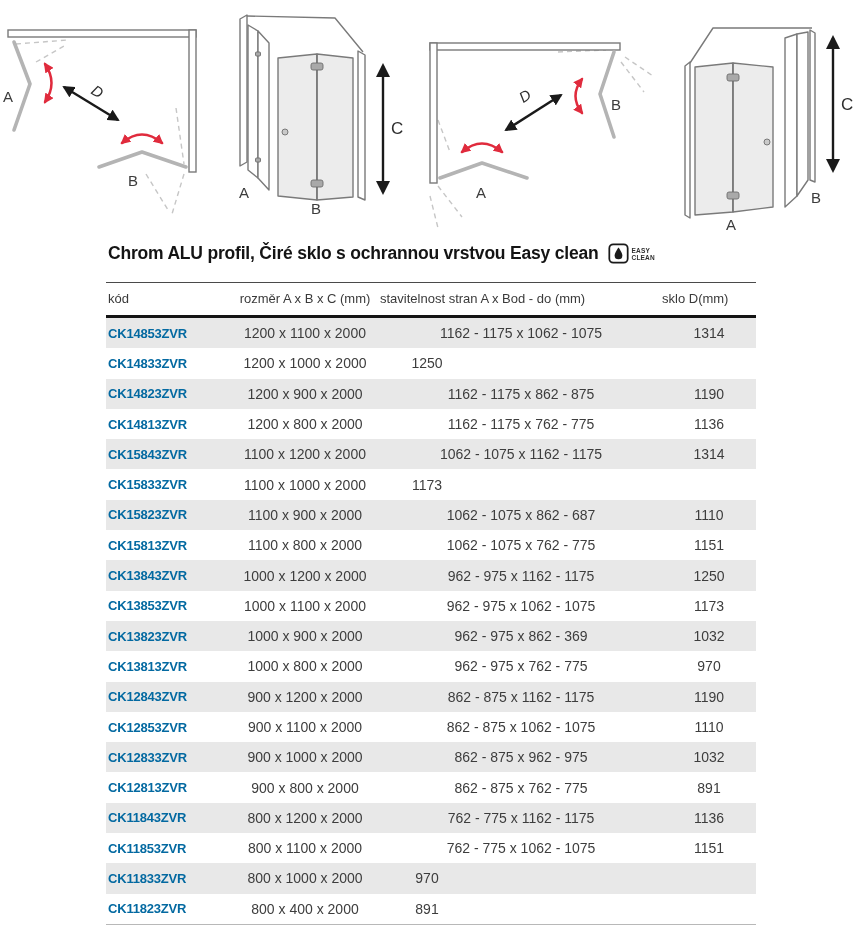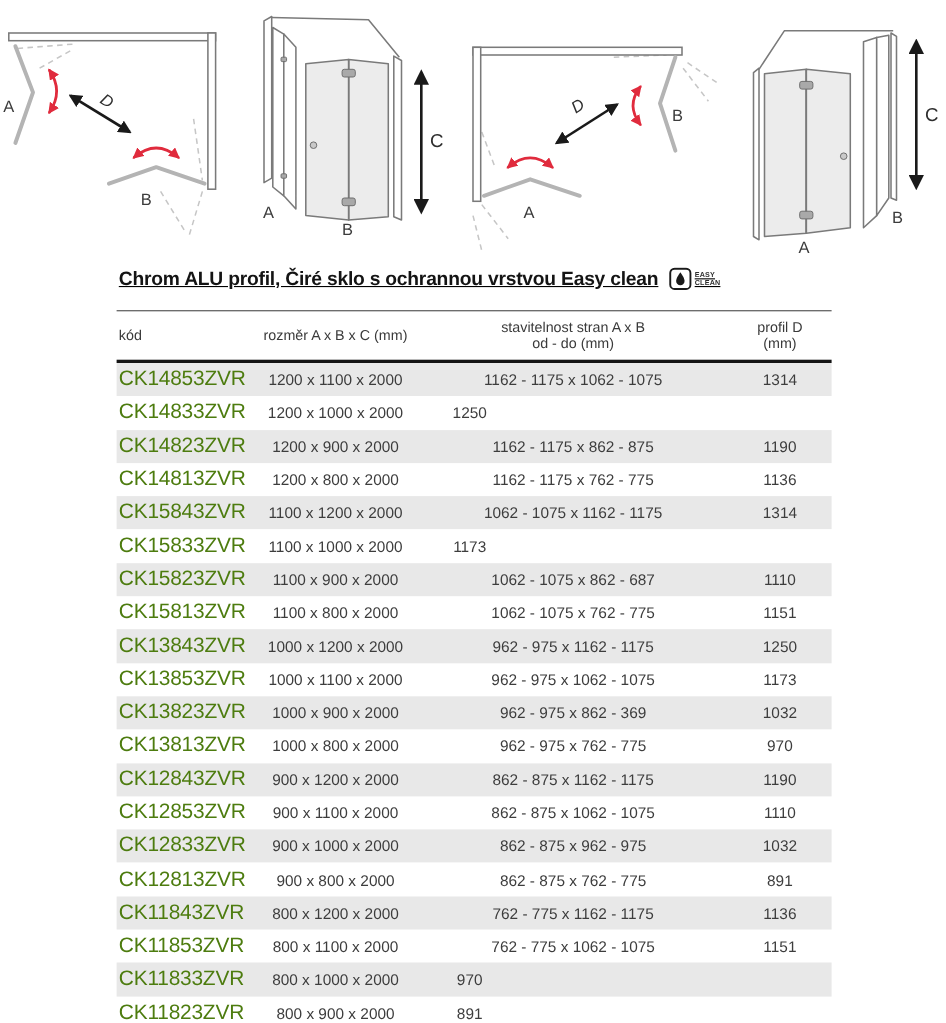--- a/index.html
+++ b/index.html
@@ -30,38 +30,38 @@
   .dash{fill:none;stroke:var(--dash-gray);stroke-width:1.4;stroke-dasharray:5 4;}
   .blk{fill:none;stroke:var(--ink);stroke-width:2.4;}
   .red{fill:none;stroke:var(--accent);stroke-width:2.5;stroke-linecap:round;}
   .hinge{fill:#a9a9a9;stroke:#6e6e6e;stroke-width:0.9;}
   .knob{fill:#c9c9c9;stroke:#6e6e6e;stroke-width:0.9;}
   .lbl{font:15px "Liberation Sans",sans-serif;fill:#3c3c3c;}
   .lbl-c{font:17px "Liberation Sans",sans-serif;fill:#2e2e2e;}
   .lbl-i{font:italic 15px "Liberation Sans",sans-serif;fill:#2e2e2e;}
 
   
-  .title-row{position:absolute;left:108px;top:243px;display:flex;align-items:center;gap:9px;text-decoration:underline;}
+  .title-row{position:absolute;left:108px;top:243px;display:flex;align-items:center;gap:9px;}
   .page-title{font-size:17.5px;font-weight:bold;color:#141414;letter-spacing:-0.2px;}
   .ec-badge{display:flex;align-items:center;gap:3px;}
   .ec-text{display:flex;flex-direction:column;font-size:6.5px;line-height:7px;color:#2e2e2e;font-weight:bold;letter-spacing:0.2px;}
 
   
   .spec-table{position:absolute;left:106px;top:282px;width:650px;}
-  .thead{display:flex;align-items:center;height:48px;border-top:1px solid #4a4a4a;border-bottom:3px solid #141414;color:#3a3a3a;font-size:13px;line-height:14px;}
-  .th-stack{display:flex;flex-direction:column;align-items:center;}
+  .thead{display:flex;align-items:center;height:36px;border-top:1px solid #4a4a4a;border-bottom:3px solid #141414;color:#3a3a3a;font-size:13px;line-height:14px;}
+  .th-stack{display:flex;align-items:center;}
   .tbody{border-bottom:1px solid #b8b8b8;}
   .tr{display:flex;align-items:center;height:30.3px;font-size:14px;color:var(--text);}
   .tr.alt{background:var(--stripe);}
   .td,.th{overflow:hidden;white-space:nowrap;}
   .c1{width:124px;text-align:left;padding-left:2px;}
   .c2{width:150px;text-align:center;}
   .c3{width:282px;text-align:center;}
   .c4{width:94px;text-align:center;}
-  .td.c1{font-weight:normal;color:#4d7c0f;font-size:19px;letter-spacing:-0.2px;}
+  .td.c1{font-weight:bold;color:#0369a1;font-size:13px;letter-spacing:-0.2px;}
 </style>
 </head>
 <body>
 
 <div class="sheet">
 
   <svg width="0" height="0" style="position:absolute">
     <defs>
       <marker id="mB" markerUnits="userSpaceOnUse" markerWidth="12" markerHeight="12" refX="10" refY="6" orient="auto-start-reverse">
         <path d="M0,0 L12,6 L0,12 Z" style="fill:var(--ink)"></path>
@@ -166,21 +166,21 @@
 
   <div class="spec-table">
     <div class="thead">
       <div class="th c1">kód</div>
       <div class="th c2">rozměr A x B x C (mm)</div>
       <div class="th c3 th-stack">
         <span>stavitelnost stran A x B</span>
         <span>od - do (mm)</span>
       </div>
       <div class="th c4 th-stack">
-        <span>profil D</span>
+        <span>sklo D</span>
         <span>(mm)</span>
       </div>
     </div>
     <div class="tbody" id="tbody">
         <div class="tr alt">
           <div class="td c1">CK14853ZVR</div>
           <div class="td c2">1200 x 1100 x 2000</div>
           <div class="td c3">1162 - 1175 x 1062 - 1075</div>
           <div class="td c4">1314</div>
         </div>
@@ -284,19 +284,19 @@
           <div class="td c3">762 - 775 x 1062 - 1075</div>
           <div class="td c4">1151</div>
         </div>
         <div class="tr alt">
           <div class="td c1">CK11833ZVR</div>
           <div class="td c2">800 x 1000 x 2000</div>
           <div class="td c4">970</div>
         </div>
         <div class="tr">
           <div class="td c1">CK11823ZVR</div>
-          <div class="td c2">800 x 900 x 2000</div>
+          <div class="td c2">800 x 400 x 2000</div>
           <div class="td c4">891</div>
         </div>
       </div>
   </div>
 
 </div>
 
 </body></html>

